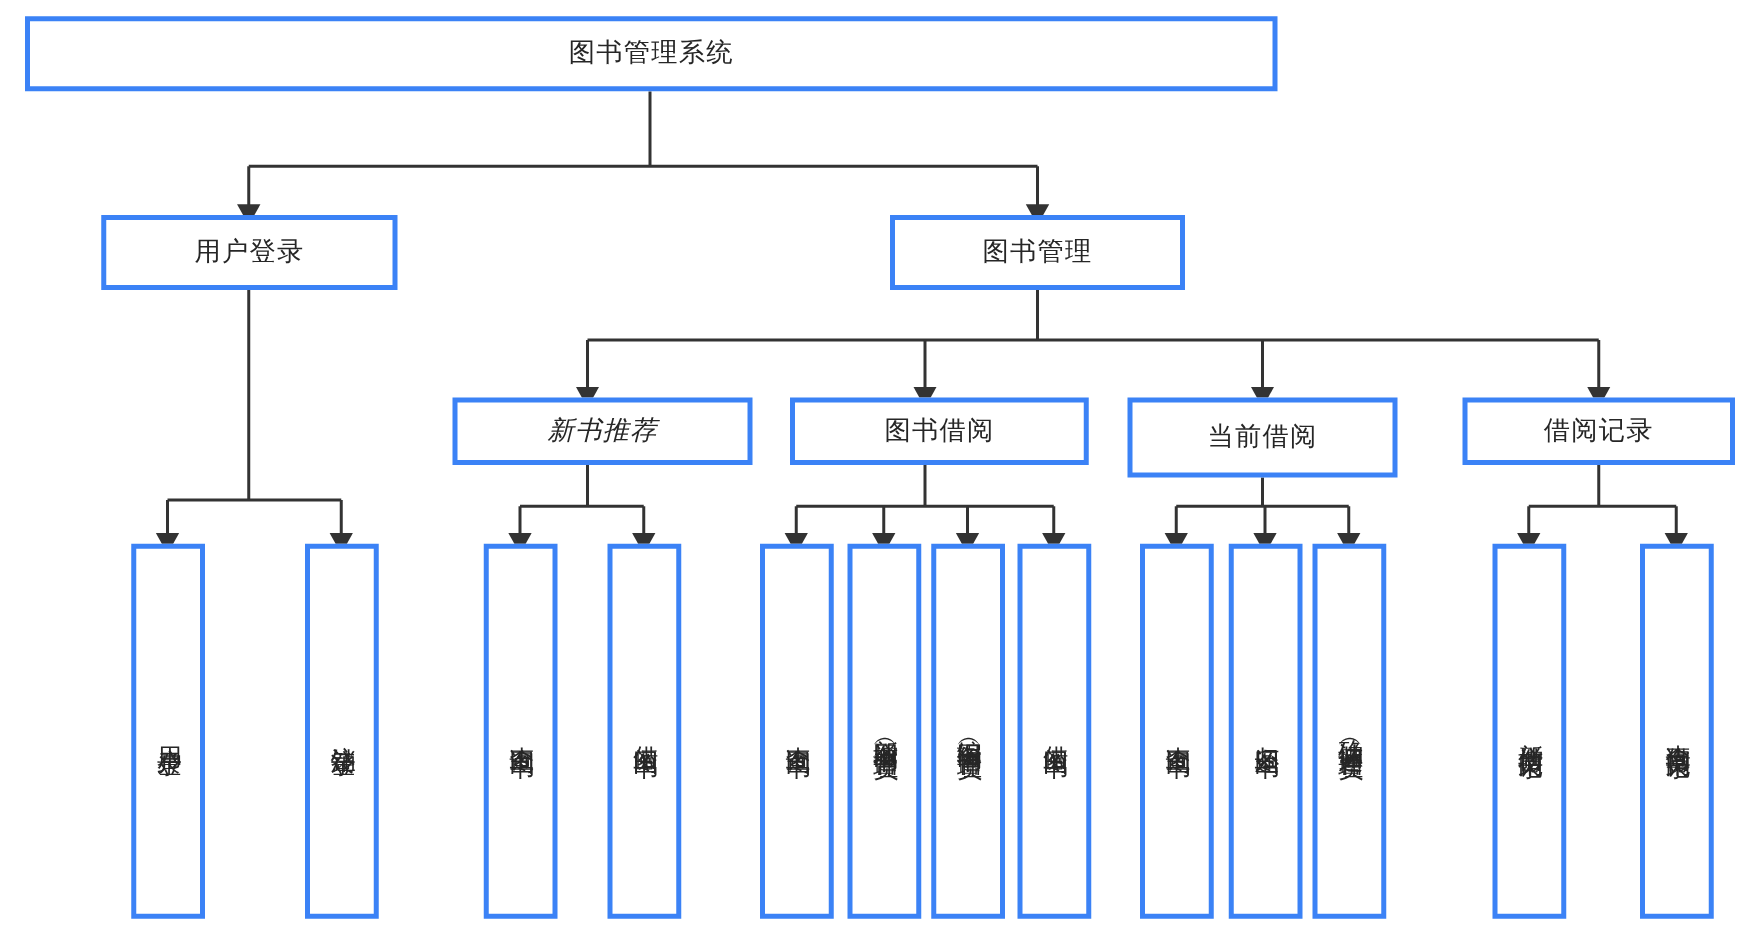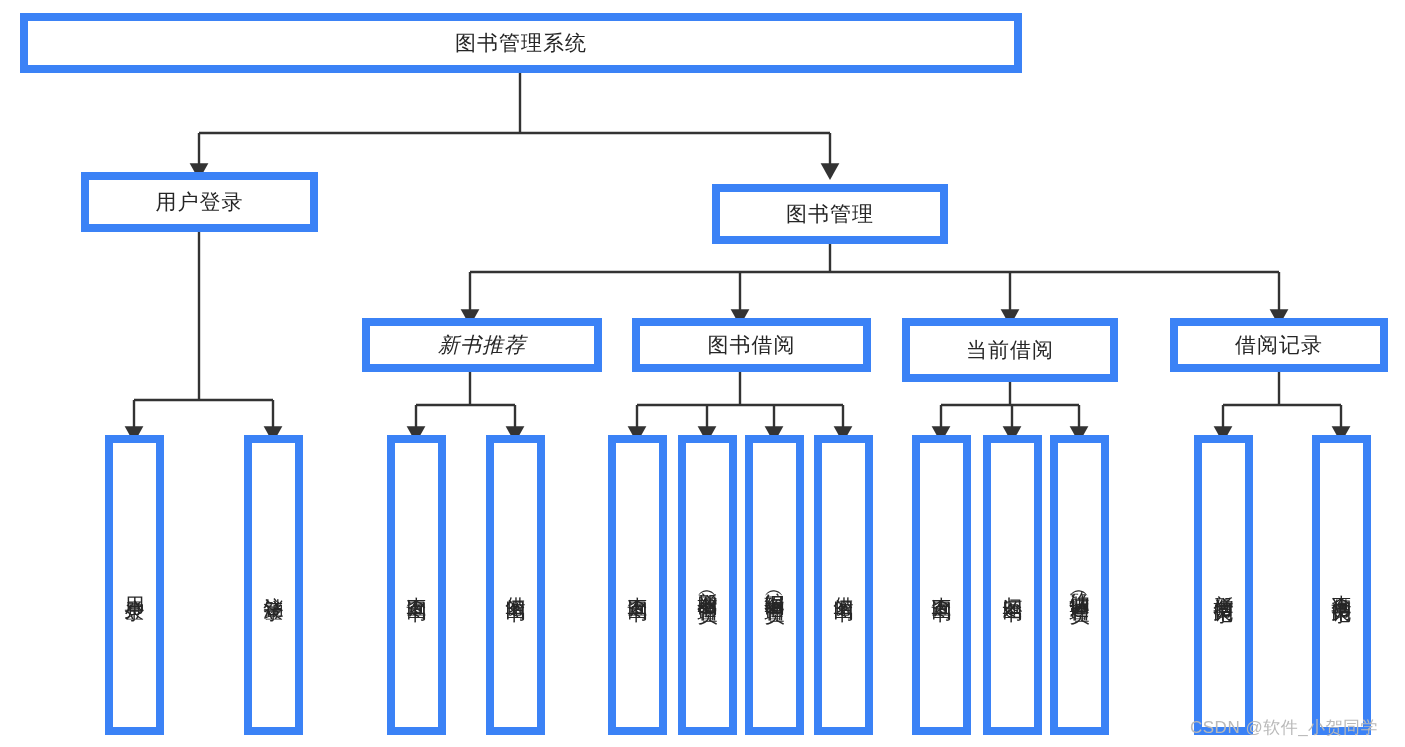--- a/index.html
+++ b/index.html
@@ -21,21 +21,21 @@
     position: absolute;
     left: 0;
     top: 0;
     width: 1405px;
     height: 747px;
     display: block;
   }
   .node-box {
     position: absolute;
     box-sizing: border-box;
-    border: 8px solid #3b82f6;
+    border: 4px solid #3b82f6;
     background: #ffffff;
     display: flex;
     align-items: center;
     justify-content: center;
     color: #262626;
     text-align: center;
   }
   .node-box.horizontal {
     font-size: 21px;
     line-height: 1.2;
@@ -115,21 +115,21 @@
       </g>
   </svg>
 
   <div id="node-layer">
       <div class="node-box horizontal" style="left: 20px; top: 13px; width: 1002px; height: 60px;">
         <span class="node-label">图书管理系统</span>
       </div>
       <div class="node-box horizontal" style="left: 81px; top: 172px; width: 237px; height: 60px;">
         <span class="node-label">用户登录</span>
       </div>
-      <div class="node-box horizontal" style="left: 712px; top: 172px; width: 236px; height: 60px; margin-top: 12px;">
+      <div class="node-box horizontal" style="left: 712px; top: 172px; width: 236px; height: 60px;">
         <span class="node-label">图书管理</span>
       </div>
       <div class="node-box horizontal" style="left: 362px; top: 318px; width: 240px; height: 54px; font-style: italic;">
         <span class="node-label">新书推荐</span>
       </div>
       <div class="node-box horizontal" style="left: 632px; top: 318px; width: 239px; height: 54px;">
         <span class="node-label">图书借阅</span>
       </div>
       <div class="node-box horizontal" style="left: 902px; top: 318px; width: 216px; height: 64px;">
         <span class="node-label">当前借阅</span>
@@ -171,17 +171,14 @@
         <span class="node-label">确认归还（管理员）</span>
       </div>
       <div class="node-box vertical" style="left: 1194px; top: 435px; width: 59px; height: 300px;">
         <span class="node-label">新增借阅记录</span>
       </div>
       <div class="node-box vertical" style="left: 1312px; top: 435px; width: 59px; height: 300px;">
         <span class="node-label">查询借阅记录</span>
       </div>
     </div>
 
-  <div id="watermark" style="left: 1190px; top: 716px; color: rgb(185, 185, 185);">
-    <span>CSDN @软件_小贺同学</span>
-  </div>
 
 </div>
 
 </body></html>

